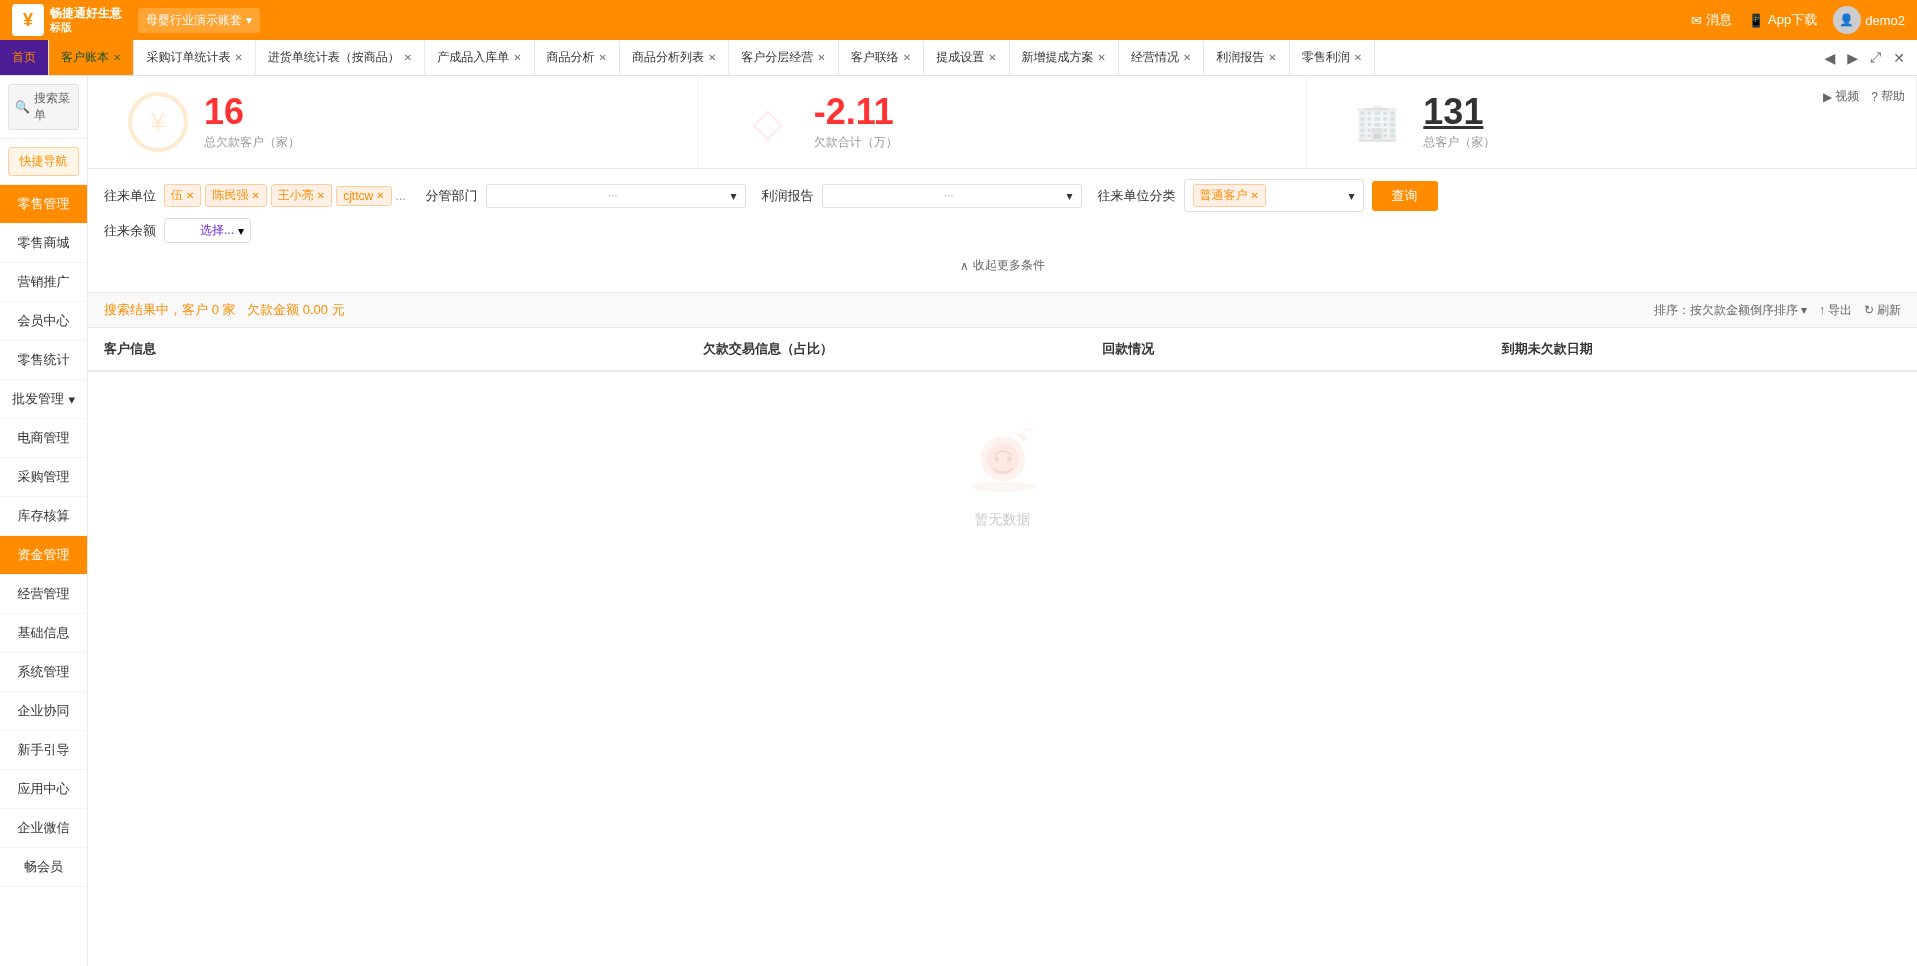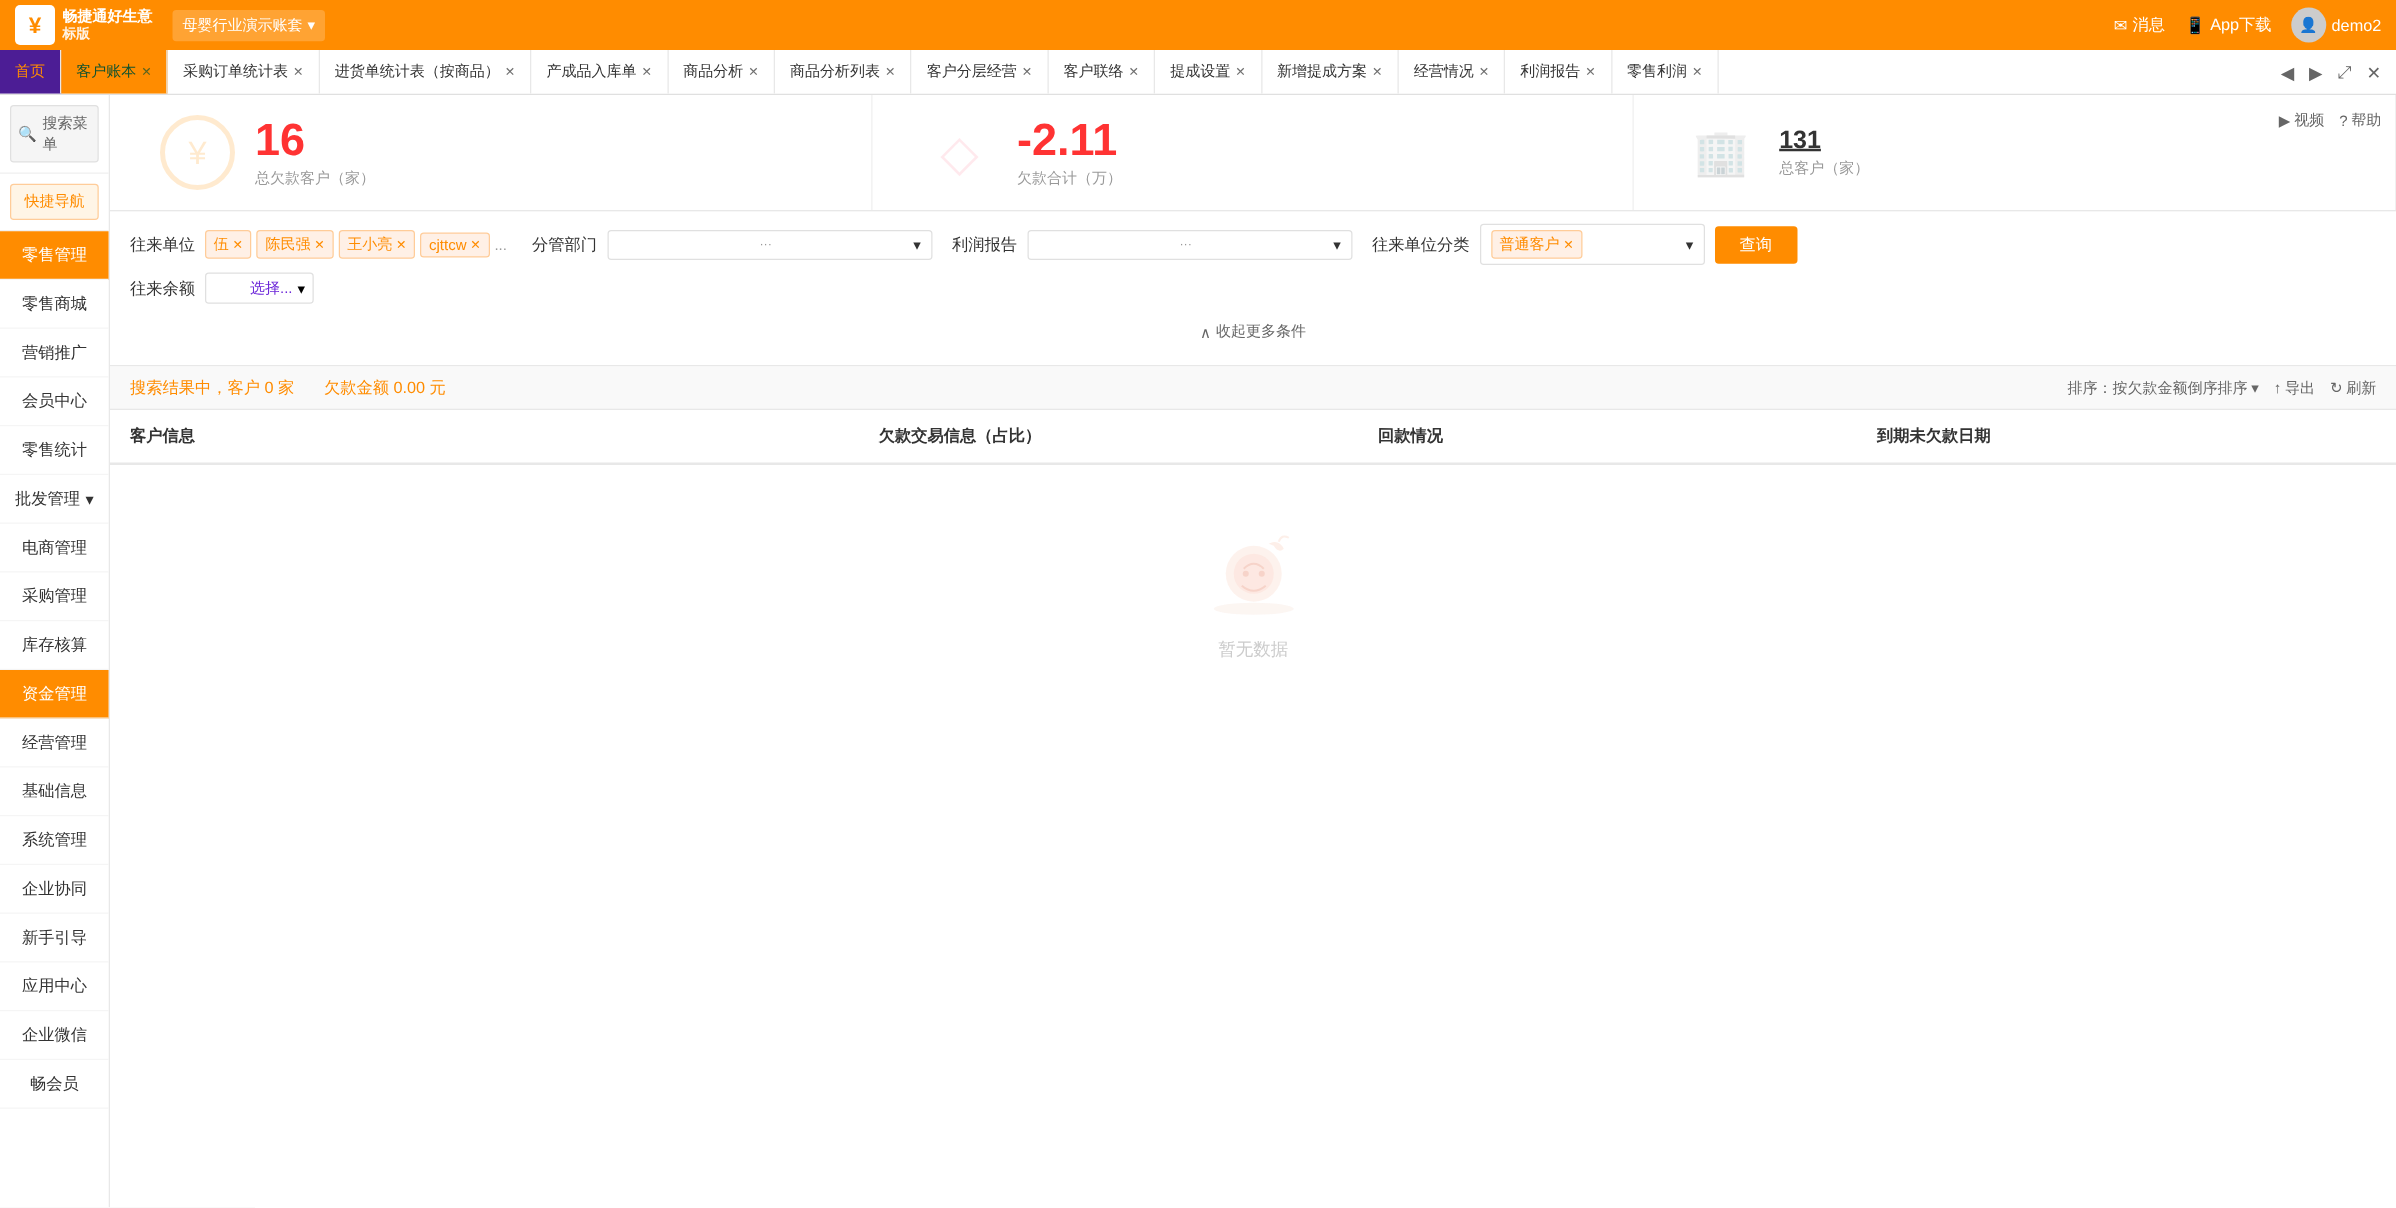--- a/index.html
+++ b/index.html
@@ -555,21 +555,21 @@
       <div class="stat-item">
         <div class="icon-circle-diamond">◇</div>
         <div class="stat-info">
           <div class="stat-number negative">-2.11</div>
           <div class="stat-label">欠款合计（万）</div>
         </div>
       </div>
       <div class="stat-item">
         <div class="icon-circle-building">🏢</div>
         <div class="stat-info">
-          <div class="stat-number black" style="font-size:20px;font-weight:bold;color:#333;text-decoration:underline;">131</div>
+          <div class="stat-number black" style="font-size:36px;font-weight:bold;color:#333;text-decoration:underline;">131</div>
           <div class="stat-label">总客户（家）</div>
         </div>
       </div>
       <div class="stats-bar-actions">
         <span>
           <span>▶</span>
           <span>视频</span>
         </span>
         <span>
           <span>?</span>
@@ -635,21 +635,21 @@
           <span>收起更多条件</span>
         </div>
       </div>
     </div>
 
     <div class="result-bar">
       <div class="result-info">
         <span>搜索结果中，客户</span>
         <span>0</span>
         <span>家</span>
-        <span style="margin-left:20px;">欠款金额 </span>
+        <span style="margin-left:8px;">欠款金额 </span>
         <span>0.00</span>
         <span>元</span>
       </div>
       <div class="result-actions">
         <span class="sort-select">
           <span>排序：按欠款金额倒序排序</span>
           <span>▾</span>
         </span>
         <span>
           <span>↑</span>

